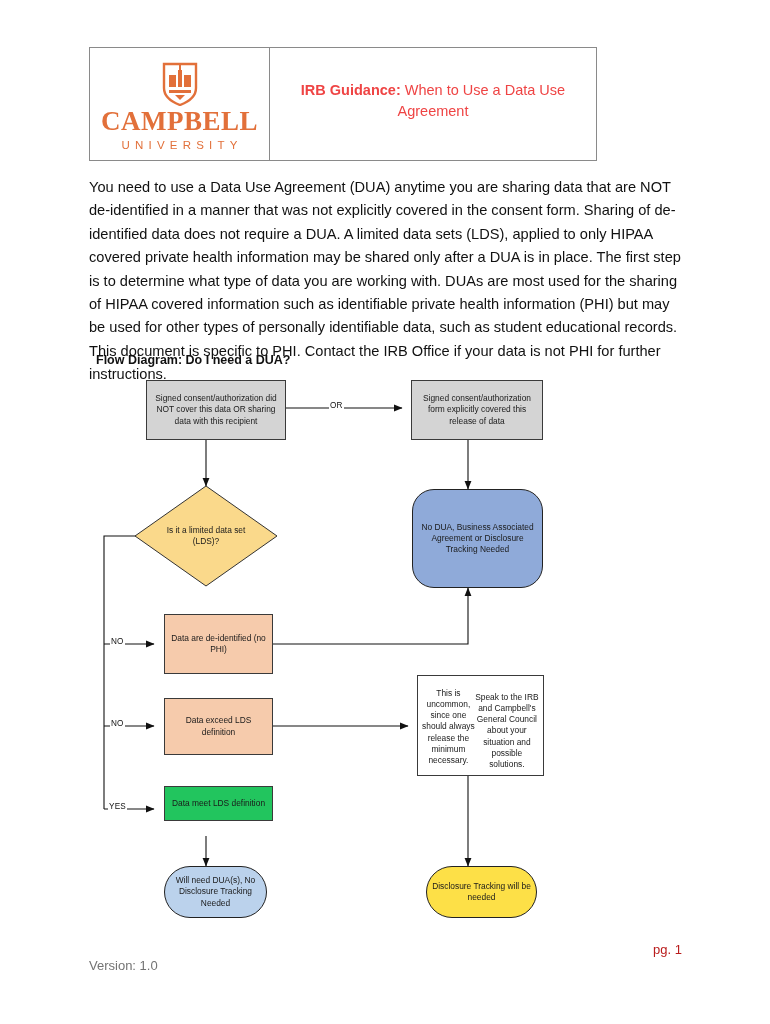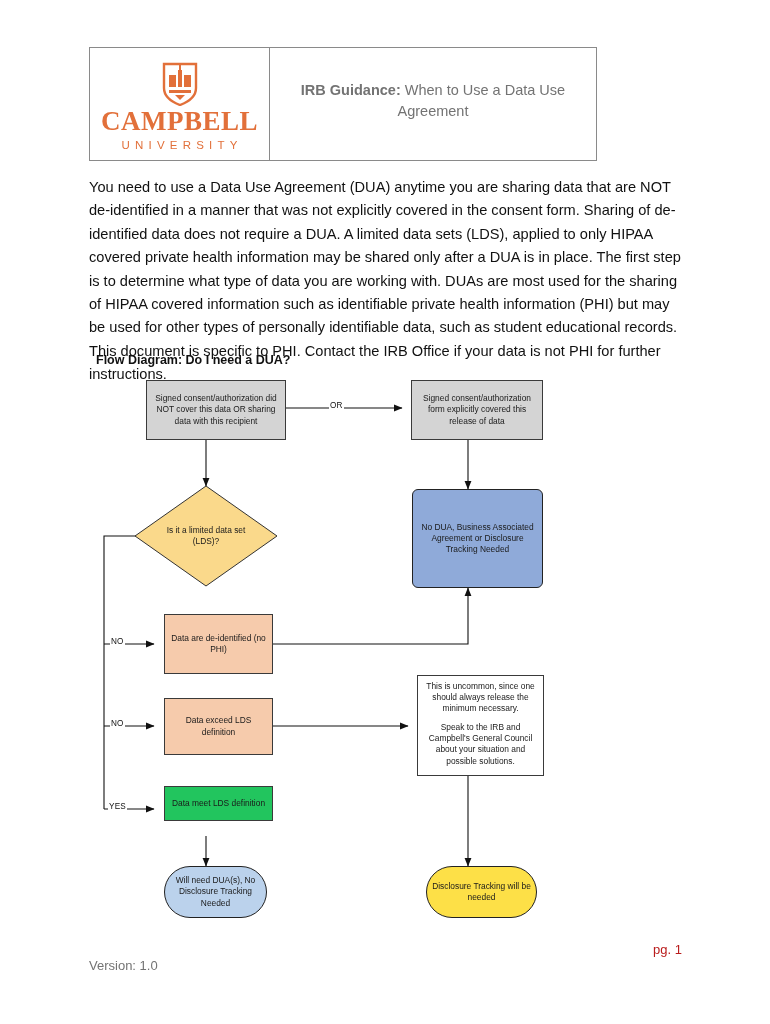--- a/index.html
+++ b/index.html
@@ -47,21 +47,21 @@
     display: flex;
     align-items: center;
     justify-content: center;
     box-sizing: border-box;
     padding: 4px 18px 10px 18px;
   }
   .header-title {
     font-size: 14.5px;
     line-height: 1.45;
     text-align: center;
-    color: #737373;
+    color: #ef4444;
   }
   .header-title .bold { font-weight: bold; }
 
   .wordmark {
     color: #E2703A;
     font-family: "Liberation Serif", serif;
     font-weight: bold;
     font-size: 27px;
     letter-spacing: 0.5px;
     line-height: 1;
@@ -228,37 +228,37 @@
   </div>
 
   <div class="node node-rect" style="left:402px; top:380px; width:132px; height:60px; background:#D4D4D4;">
     <span>Signed consent/authorization form explicitly covered this release of data</span>
   </div>
 
   <div class="node-diamond-label" style="left:156px; top:516px; width:100px; height:40px;">
     <span>Is it a limited data set (LDS)?</span>
   </div>
 
-  <div class="node node-oval" style="left:403px; top:489px; width:131px; height:99px; background:#8FAAD9; border-radius:6px;">
+  <div class="node node-oval" style="left:403px; top:489px; width:131px; height:99px; background:#8FAAD9; border-radius:22px;">
     <span>No DUA, Business Associated Agreement or Disclosure Tracking Needed</span>
   </div>
 
   <div class="node node-rect" style="left:155px; top:614px; width:109px; height:60px; background:#F6CBAC;">
     <span>Data are de-identified (no PHI)</span>
   </div>
 
   <div class="node node-rect" style="left:155px; top:698px; width:109px; height:57px; background:#F6CBAC;">
     <span>Data exceed LDS definition</span>
   </div>
 
   <div class="node node-rect" style="left:155px; top:786px; width:109px; height:35px; background:#22c55e;">
     <span>Data meet LDS definition</span>
   </div>
 
-  <div class="node node-rect" style="left:408px; top:675px; width:127px; height:101px; background:#FFFFFF; flex-direction:column; justify-content:flex-start; padding-top:5px;">
+  <div class="node node-rect" style="left:408px; top:675px; width:127px; height:101px; background:#FFFFFF; flex-direction:row; justify-content:flex-start; padding-top:5px;">
     <span style="display:block;">This is uncommon, since one should always release the minimum necessary.</span>
     <span style="display:block; margin-top:8px;">Speak to the IRB and Campbell's General Council about your situation and possible solutions.</span>
   </div>
 
   <div class="node node-oval" style="left:155px; top:866px; width:103px; height:52px; background:#BBD2EC;">
     <span>Will need DUA(s), No Disclosure Tracking Needed</span>
   </div>
 
   <div class="node node-oval" style="left:417px; top:866px; width:111px; height:52px; background:#fde047;">
     <span>Disclosure Tracking will be needed</span>

